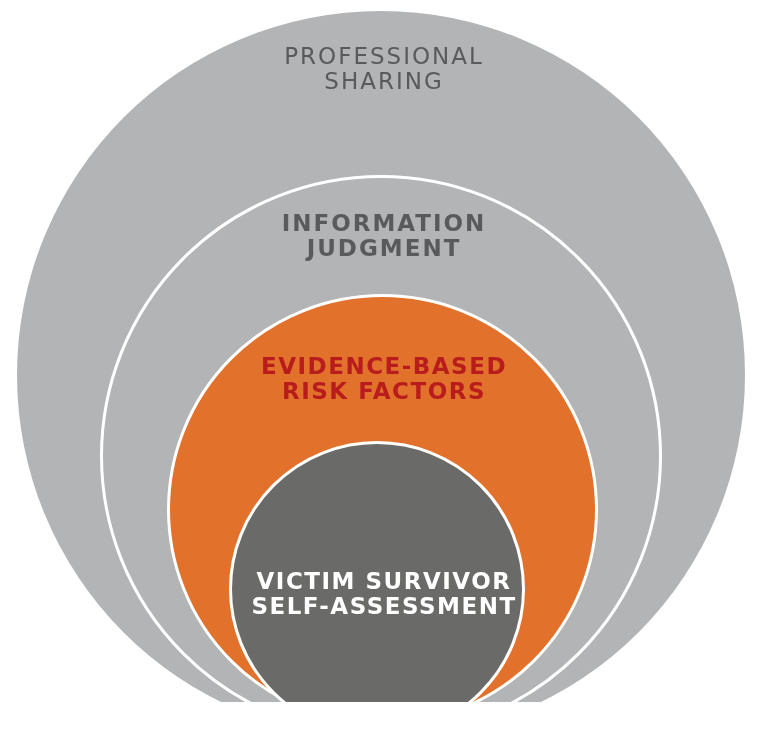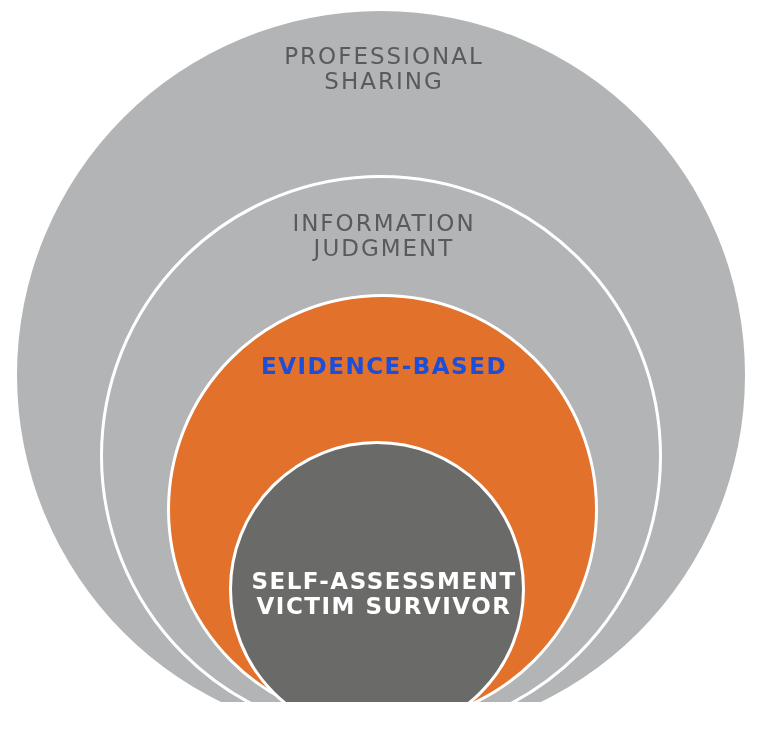--- a/index.html
+++ b/index.html
@@ -56,27 +56,28 @@
 
   <div class="circle c3" style="background: rgb(226, 113, 44);"></div>
 
   <div class="circle c4" style="background: rgb(106, 106, 105);"></div>
 
   <div class="label l1" style="color: rgb(89, 90, 92);">
     <div>PROFESSIONAL</div>
     <div>SHARING</div>
   </div>
 
-  <div class="label l2" style="color: rgb(89, 90, 92);">
+  <div class="label l2" style="color: rgb(89, 90, 92); font-weight: bold;">
     <div>INFORMATION</div>
     <div>JUDGMENT</div>
   </div>
 
-  <div class="label l3" style="color: #1d4ed8;">
+  <div class="label l3" style="color: #b91c1c;">
     <div>EVIDENCE-BASED</div>
+    <div>RISK FACTORS</div>
   </div>
 
   <div class="label l4" style="color: rgb(255, 255, 255);">
+    <div>VICTIM SURVIVOR</div>
     <div>SELF-ASSESSMENT</div>
-    <div>VICTIM SURVIVOR</div>
   </div>
 
 </div>
 
 </body></html>

